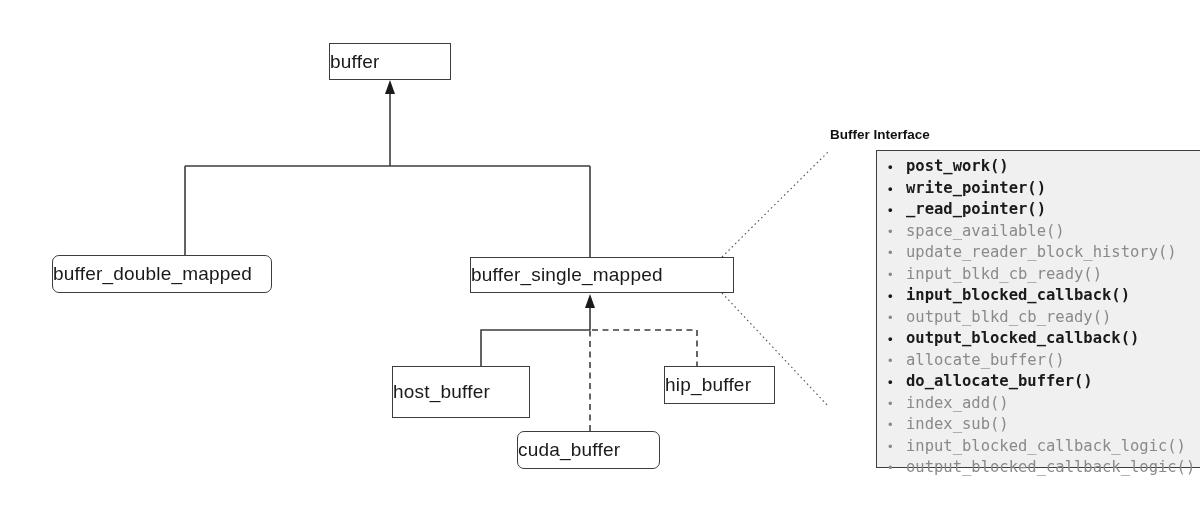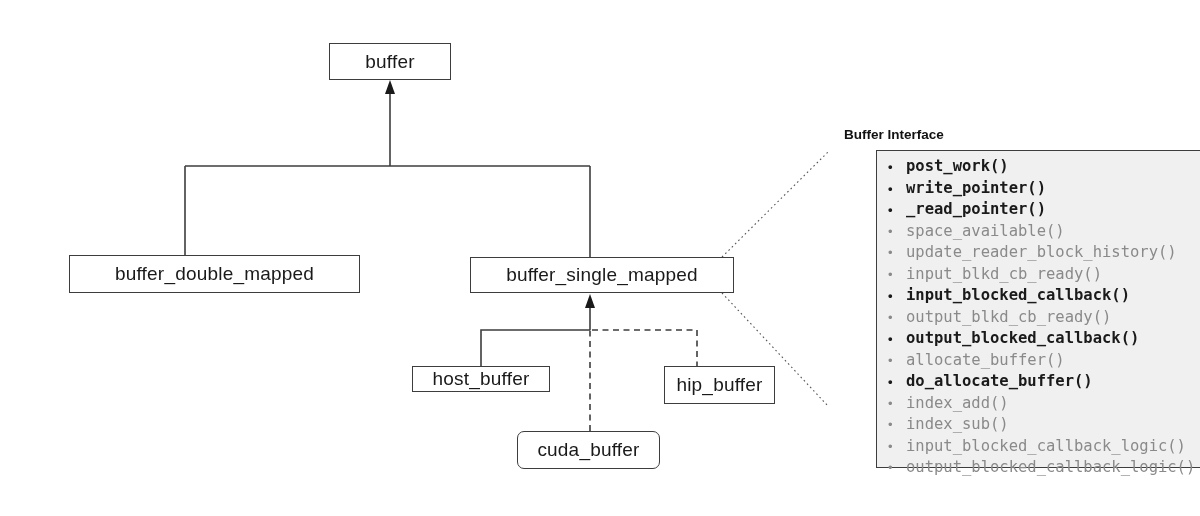--- a/index.html
+++ b/index.html
@@ -23,40 +23,38 @@
     position: absolute;
     left: 0; top: 0;
     width: 1200px; height: 516px;
   }
   .node {
     position: absolute;
     background: var(--node-bg);
     border: 1.6px solid var(--line);
     display: flex;
     align-items: center;
-    justify-content: center;
     font-size: 19px;
     color: var(--text-primary);
     letter-spacing: 0.2px;
     white-space: nowrap;
   }
   .node-buffer              { left: 329px; top: 43px;  width: 122px; height: 37px; }
-  .node-buffer-double       { left: 69px;  top: 255px; width: 291px; height: 38px; }
+  .node-buffer-double       { left: 52px;  top: 255px; width: 220px; height: 38px; border-radius: 7px; }
   .node-buffer-single       { left: 458px; top: 257px; width: 264px; height: 36px; margin-left: 12px; }
-  .node-host-buffer         { left: 412px; top: 366px; width: 138px; height: 26px; }
+  .node-host-buffer         { left: 392px; top: 366px; width: 138px; height: 52px; }
   .node-hip-buffer          { left: 664px; top: 366px; width: 111px; height: 38px; }
   .node-cuda-buffer         { left: 517px; top: 431px; width: 143px; height: 38px; border-radius: 7px; }
 
   .panel-title {
     position: absolute;
     left: 830px; top: 127px;
     font-size: 13.5px;
     font-weight: bold;
     color: #111111;
-    margin-left: 14px;
   }
   .panel {
     position: absolute;
     left: 876px; top: 150px;
     width: 332px; height: 318px;
     background: var(--panel-bg);
     border: 1.6px solid var(--line);
   }
   .method-list {
     list-style: none;

